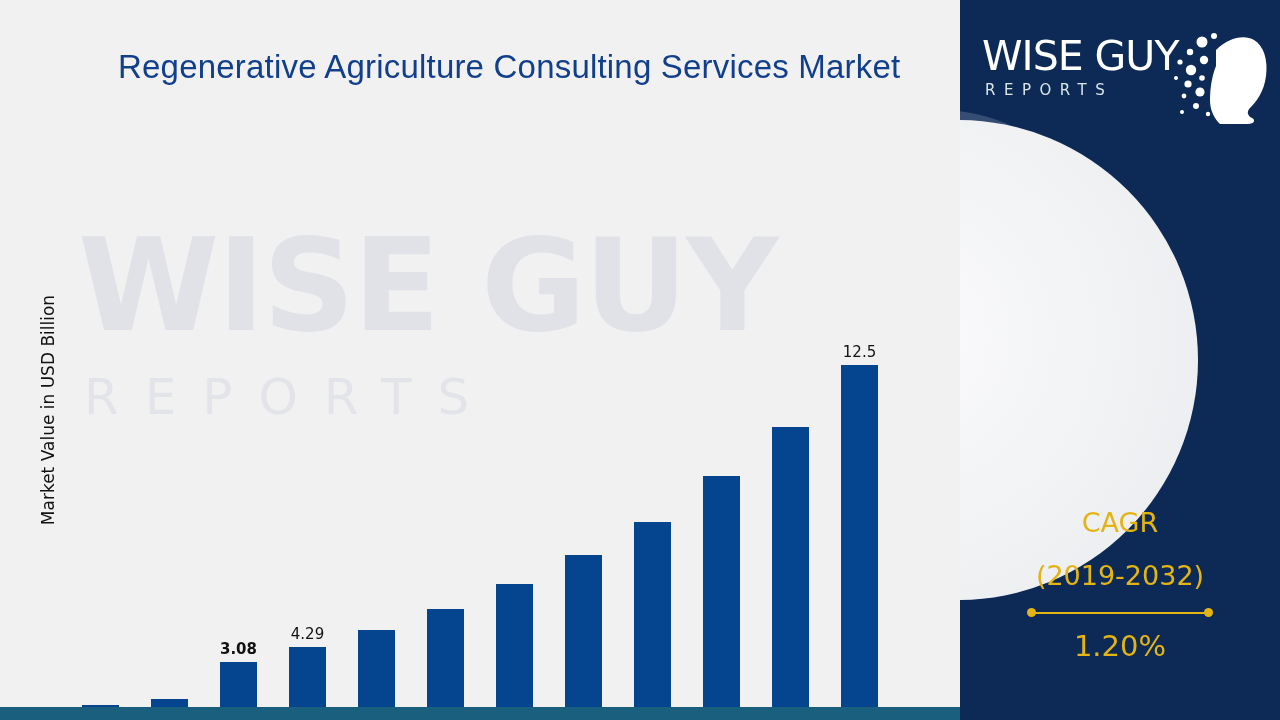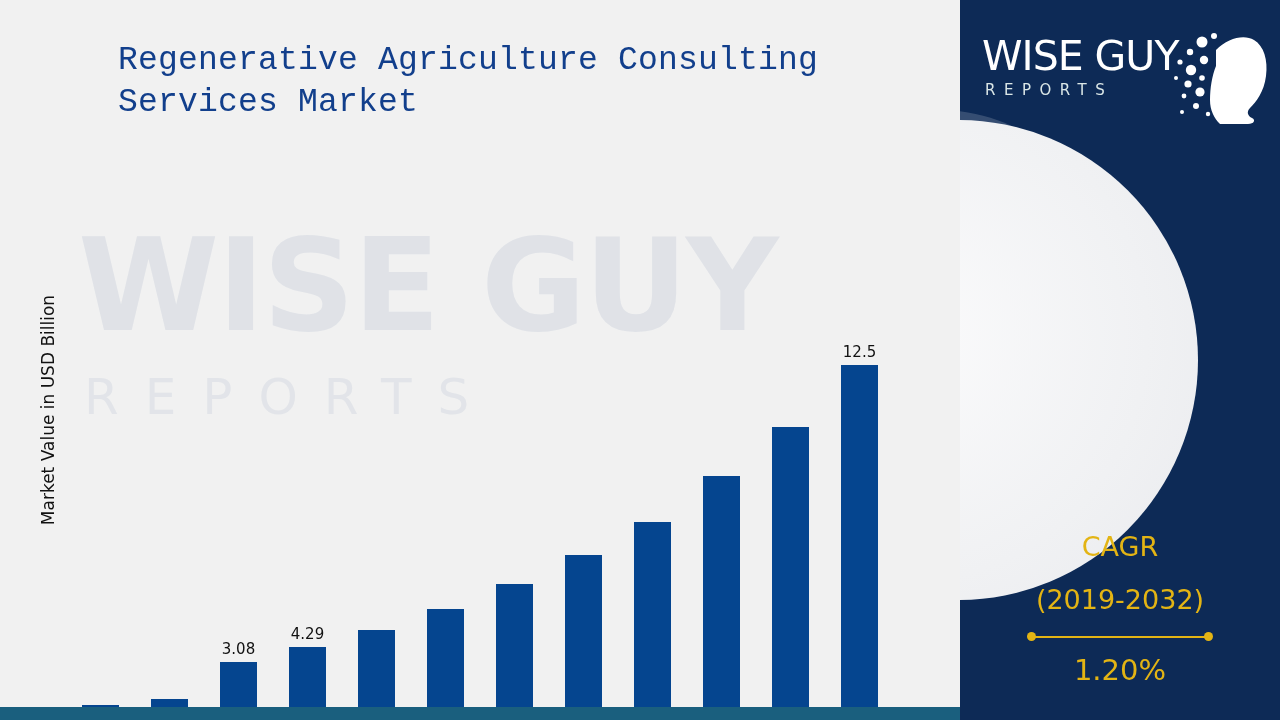--- a/index.html
+++ b/index.html
@@ -15,24 +15,24 @@
     position:absolute;left:0;top:0;width:960px;height:720px;
     background:#f1f1f1;overflow:hidden;
   }
   #bottom-strip{
     position:absolute;left:0;top:707px;width:960px;height:13px;
     background:#1a5f7e;
   }
 
   
   #chart-title{
-    position:absolute;left:118px;top:40px;width:790px;
+    position:absolute;left:118px;top:46px;width:790px;
     font-size:33px;line-height:42px;color:#123f8c;
     letter-spacing:.2px;font-weight:400;
-    font-family:Liberation Mono, monospace;
+    font-family:Liberation Sans, sans-serif;
   }
 
   
   #watermark{
     position:absolute;left:78px;top:222px;width:800px;height:215px;
     pointer-events:none;user-select:none;
   }
   #wm-main{
     position:absolute;left:0;top:0;width:100%;
     font-size:128px;line-height:128px;font-weight:700;
@@ -87,21 +87,21 @@
   }
   #logo-sub{
     position:absolute;left:3px;top:52px;
     font-size:15px;line-height:17px;color:#dbe7e7;letter-spacing:8.5px;
   }
   #logo-dots{position:absolute;left:176px;top:-4px;width:110px;height:102px;}
 
   #cagr-block{
     position:absolute;left:0;top:505px;width:320px;text-align:center;
   }
-  #cagr-label{font-size:27px;color:#e3b414;line-height:36px;margin-top:24px;}
+  #cagr-label{font-size:27px;color:#e3b414;line-height:36px;}
   #cagr-range{font-size:27px;color:#e3b414;line-height:36px;margin-top:17px;}
   #cagr-divider{
     position:relative;margin:14px auto 10px auto;width:186px;height:9px;
   }
   #cagr-divider .line{
     position:absolute;left:6px;top:4px;width:174px;height:1.5px;background:#e3b414;
   }
   #cagr-divider .dot{
     position:absolute;top:0;width:9px;height:9px;border-radius:50%;background:#e3b414;
   }
@@ -121,21 +121,21 @@
   </div>
 
   <div id="y-axis-title">Market Value in USD Billion</div>
 
   <div id="plot">
 
     <div id="bars">
         <div class="bar" style="left: 12px; height: 30.1218px; bottom: auto; top: 554.878px; background: rgb(5, 69, 143);"></div>
         <div class="bar" style="left: 81px; height: 36.0513px; bottom: auto; top: 548.949px; background: rgb(5, 69, 143);"></div>
         <div class="bar" style="left: 150px; height: 73.0513px; bottom: auto; top: 511.949px; background: rgb(5, 69, 143);"></div>
-        <div class="bar-value" style="left: 133.5px; top: 489.949px;">3.08</div>
+        <div class="bar-value" style="left: 133.5px; top: 489.949px; font-weight: bold;">3.08</div>
         <div class="bar" style="left: 219px; height: 87.5192px; bottom: auto; top: 497.481px; background: rgb(5, 69, 143);"></div>
         <div class="bar-value" style="left: 202.5px; top: 475.481px;">4.29</div>
         <div class="bar" style="left: 288px; height: 104.833px; bottom: auto; top: 480.167px; background: rgb(5, 69, 143);"></div>
         <div class="bar" style="left: 357px; height: 125.705px; bottom: auto; top: 459.295px; background: rgb(5, 69, 143);"></div>
         <div class="bar" style="left: 426px; height: 150.609px; bottom: auto; top: 434.391px; background: rgb(5, 69, 143);"></div>
         <div class="bar" style="left: 495px; height: 180.256px; bottom: auto; top: 404.744px; background: rgb(5, 69, 143);"></div>
         <div class="bar" style="left: 564px; height: 213.462px; bottom: auto; top: 371.538px; background: rgb(5, 69, 143);"></div>
         <div class="bar" style="left: 633px; height: 258.526px; bottom: auto; top: 326.474px; background: rgb(5, 69, 143);"></div>
         <div class="bar" style="left: 702px; height: 308.333px; bottom: auto; top: 276.667px; background: rgb(5, 69, 143);"></div>
         <div class="bar" style="left: 771px; height: 370px; bottom: auto; top: 215px; background: rgb(5, 69, 143);"></div>

